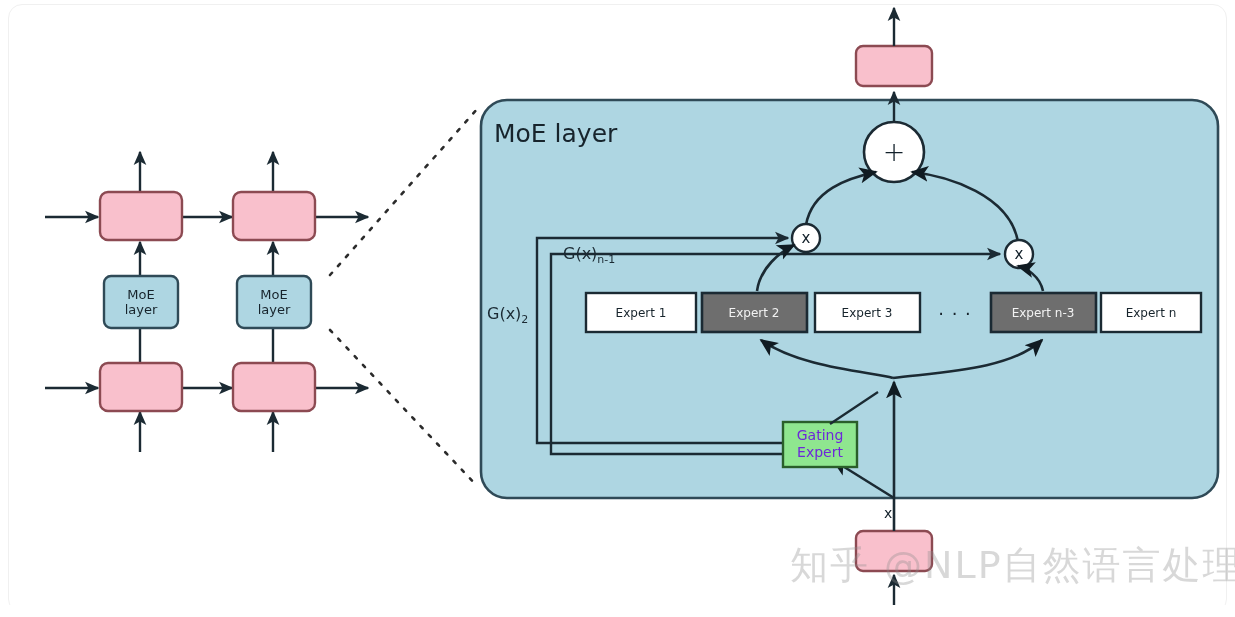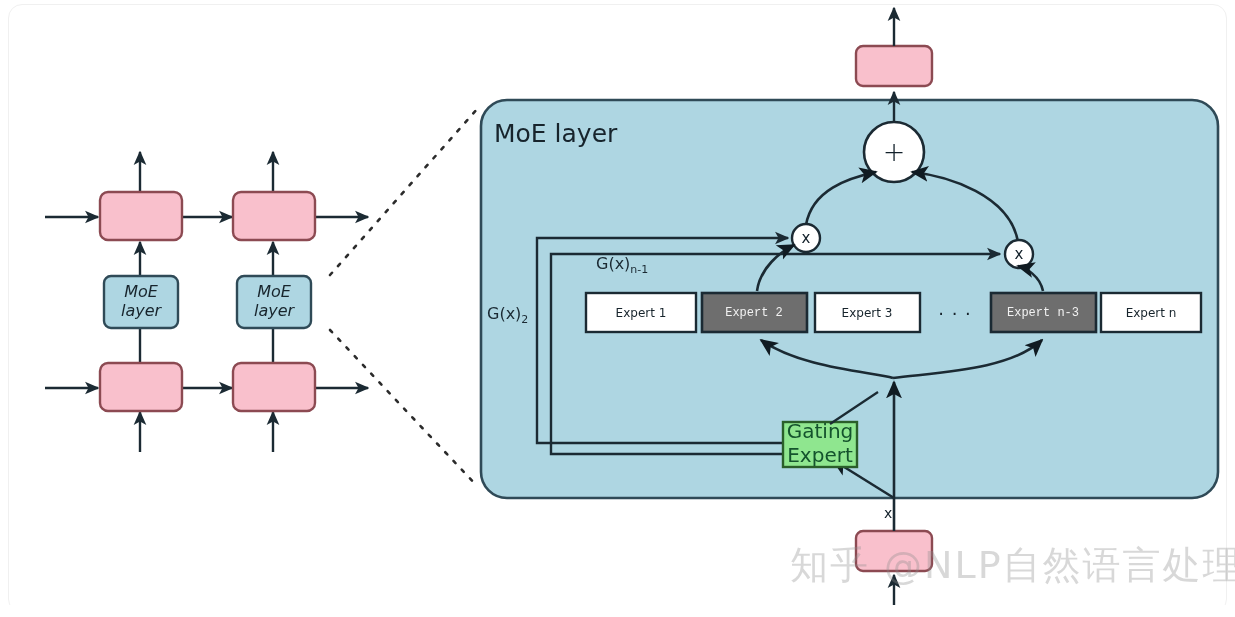--- a/index.html
+++ b/index.html
@@ -42,33 +42,32 @@
     text-align: center;
     transform: translate(-50%, -50%);
   }
   .moe-title {
     font-size: 25px;
     color: #17242c;
   }
   .gx-lbl { font-size: 16px; color: #1b2a33; }
   .gx-lbl sub { font-size: 11px; }
   .expert-lbl { font-size: 12px; }
-  .expert-lbl.dark { color: #f2f2f2; font-family: Liberation Mono, monospace; }
+  .expert-lbl.dark { color: #f2f2f2; }
   .expert-lbl.light { color: #17242c; }
   .stack-lbl {
-    font-size: 16px;
+    font-size: 13px;
     line-height: 1.18;
     color: #17242c;
     text-align: center;
-    font-style: italic;
   }
   .gate-lbl {
-    font-size: 20px;
+    font-size: 14px;
     line-height: 1.18;
-    color: #14532d;
+    color: #6d28d9;
     text-align: center;
   }
   .op-lbl { font-size: 15px; color: #12202a; }
   .plus-lbl { font-size: 27px; color: #12202a; font-weight: 300; }
   .x-lbl { font-size: 14px; color: #12202a; }
   #watermark {
     position: absolute;
     left: 790px;
     top: 540px;
     font-size: 38px;
@@ -181,21 +180,21 @@
 
     <line x1="830" y1="424" x2="878" y2="392" stroke="#1b2a33" stroke-width="2.2" fill="none"></line>
   </svg>
 
   <div class="lbl moe-title" style="left:494px; top:119px;">MoE layer</div>
 
   <div class="lbl gx-lbl" style="left:487px; top:256px;margin-top:48px;">
     <span>G(x)</span><sub>2</sub>
   </div>
 
-  <div class="lbl gx-lbl" style="left:563px; top:254px;margin-left:33px;">
+  <div class="lbl gx-lbl" style="left:563px; top:244px;">
     <span>G(x)</span><sub>n-1</sub>
   </div>
 
   <div class="lbl ctr expert-lbl light" style="left:641px; top:313px;">Expert 1</div>
   <div class="lbl ctr expert-lbl dark" style="left:754px; top:313px;">Expert 2</div>
   <div class="lbl ctr expert-lbl light" style="left:867px; top:313px;text-align:right;">Expert 3</div>
   <div class="lbl ctr expert-lbl dark" style="left:1043px; top:313px;">Expert n-3</div>
   <div class="lbl ctr expert-lbl light" style="left:1151px; top:313px;">Expert n</div>
 
   <div class="lbl ctr" style="left:955px; top:313px; font-size:18px; color:#17242c; letter-spacing:1px;">·  ·  ·</div>

